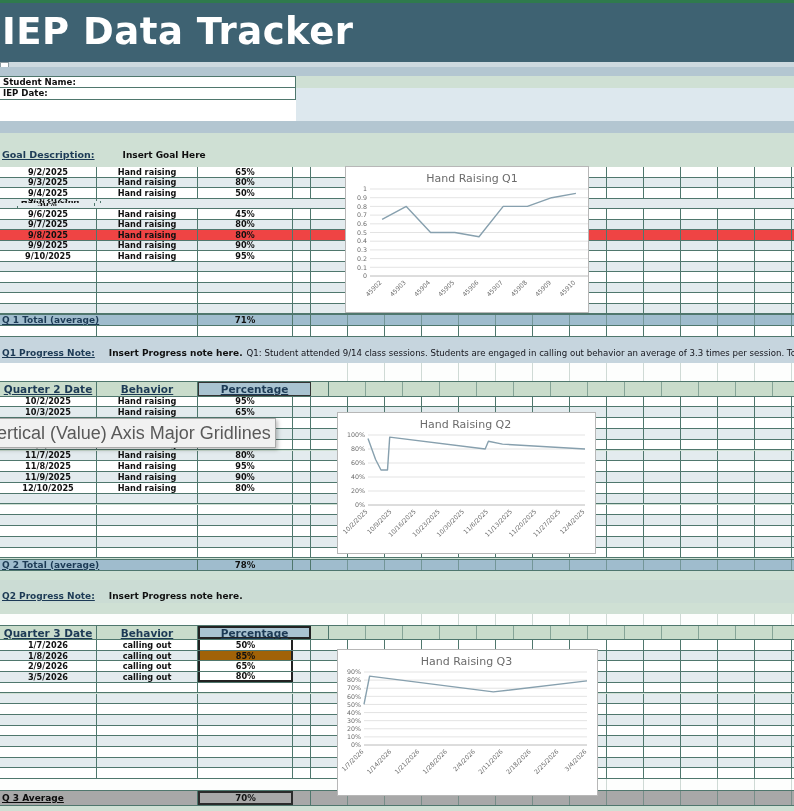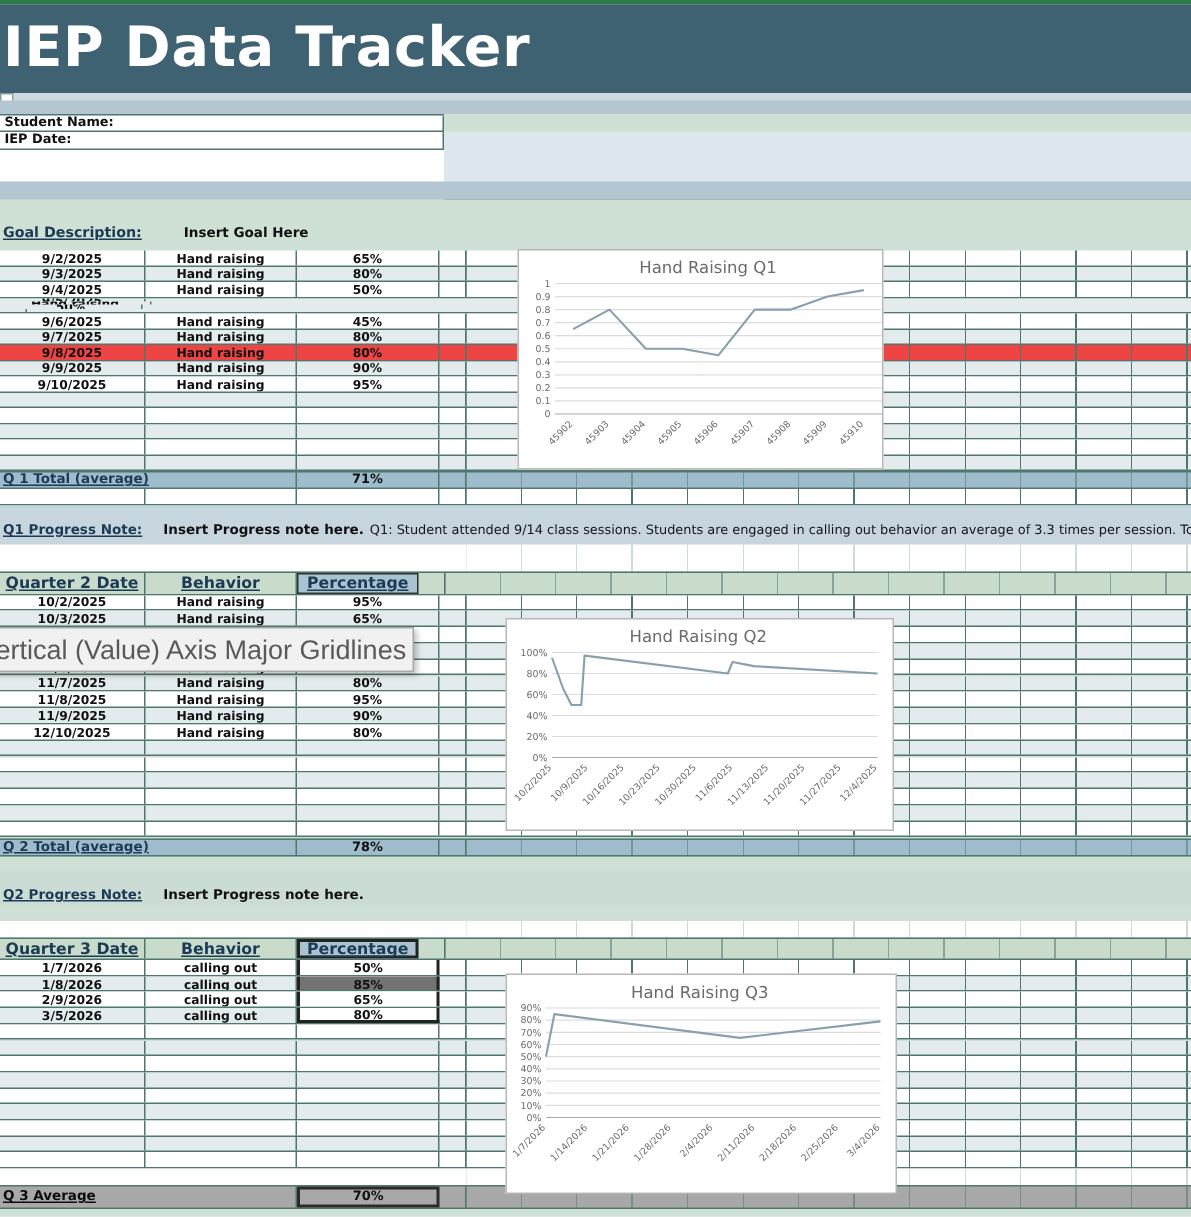--- a/index.html
+++ b/index.html
@@ -48,21 +48,21 @@
   .cA,.cB,.cC,.cD{height:100%;box-sizing:border-box;border-right:1px solid var(--gl);
       display:flex;align-items:center;justify-content:center;
       font-size:8.2px;font-weight:700;color:var(--ink);overflow:hidden;}
   .cA{width:97px;} .cB{width:101px;} .cC{width:95px;} .cD{width:18px;}
   .cG{flex:1;height:100%;background:repeating-linear-gradient(90deg,transparent 0 36px,var(--gl) 36px 37px);}
 
   
   .hrow{left:0;width:794px;display:flex;background:var(--hdrgreen);border-top:1px solid var(--gl);border-bottom:1px solid var(--gl);box-sizing:border-box;}
   .hrow .hA,.hrow .hB,.hrow .hC,.hrow .hD{height:100%;box-sizing:border-box;border-right:1px solid var(--gl);
       display:flex;align-items:center;justify-content:center;font-size:10.5px;}
-  .hA{width:97px;} .hB{width:101px;} .hC{width:81px;} .hD{width:18px;}
+  .hA{width:97px;} .hB{width:101px;} .hC{width:113px;} .hD{width:18px;}
   .hG{flex:1;height:100%;background:repeating-linear-gradient(90deg,transparent 0 36px,rgba(79,119,109,.55) 36px 37px);}
   .pctsel{background:#a9c3d1;}
 
   
   .trow{left:0;width:794px;display:flex;background:var(--totalblue);border-top:1px solid var(--gl);border-bottom:1px solid var(--gl);box-sizing:border-box;}
   .tl{width:198px;height:100%;box-sizing:border-box;border-right:1px solid var(--gl);display:flex;align-items:center;padding-left:2px;}
   .tl .ulab{font-size:9px;}
   .tv{width:95px;height:100%;box-sizing:border-box;border-right:1px solid var(--gl);display:flex;align-items:center;justify-content:center;
       font-size:8.6px;font-weight:700;color:var(--ink);}
   .td{width:18px;height:100%;box-sizing:border-box;border-right:1px solid var(--gl);}
@@ -406,21 +406,21 @@
       <div class="grow" style="top: 0px; height: 10.7px; background: rgb(255, 255, 255);">
         <div class="cA">1/7/2026</div>
         <div class="cB">calling out</div>
         <div class="cC" style="background: rgb(255, 255, 255); border-left: 2px solid rgb(34, 34, 34); border-right: 2px solid rgb(34, 34, 34);">50%</div>
         <div class="cD"></div>
         <div class="cG"></div>
       </div>
       <div class="grow" style="top: 10.7px; height: 10.7px; background: var(--stripe);">
         <div class="cA">1/8/2026</div>
         <div class="cB">calling out</div>
-        <div class="cC" style="background: #737373; border-left: 2px solid rgb(34, 34, 34); border-right: 2px solid rgb(34, 34, 34);">85%</div>
+        <div class="cC" style="background: #a16207; border-left: 2px solid rgb(34, 34, 34); border-right: 2px solid rgb(34, 34, 34);">85%</div>
         <div class="cD"></div>
         <div class="cG"></div>
       </div>
       <div class="grow" style="top: 21.4px; height: 10.7px; background: rgb(255, 255, 255);">
         <div class="cA">2/9/2026</div>
         <div class="cB">calling out</div>
         <div class="cC" style="background: rgb(255, 255, 255); border-left: 2px solid rgb(34, 34, 34); border-right: 2px solid rgb(34, 34, 34);">65%</div>
         <div class="cD"></div>
         <div class="cG"></div>
       </div>

